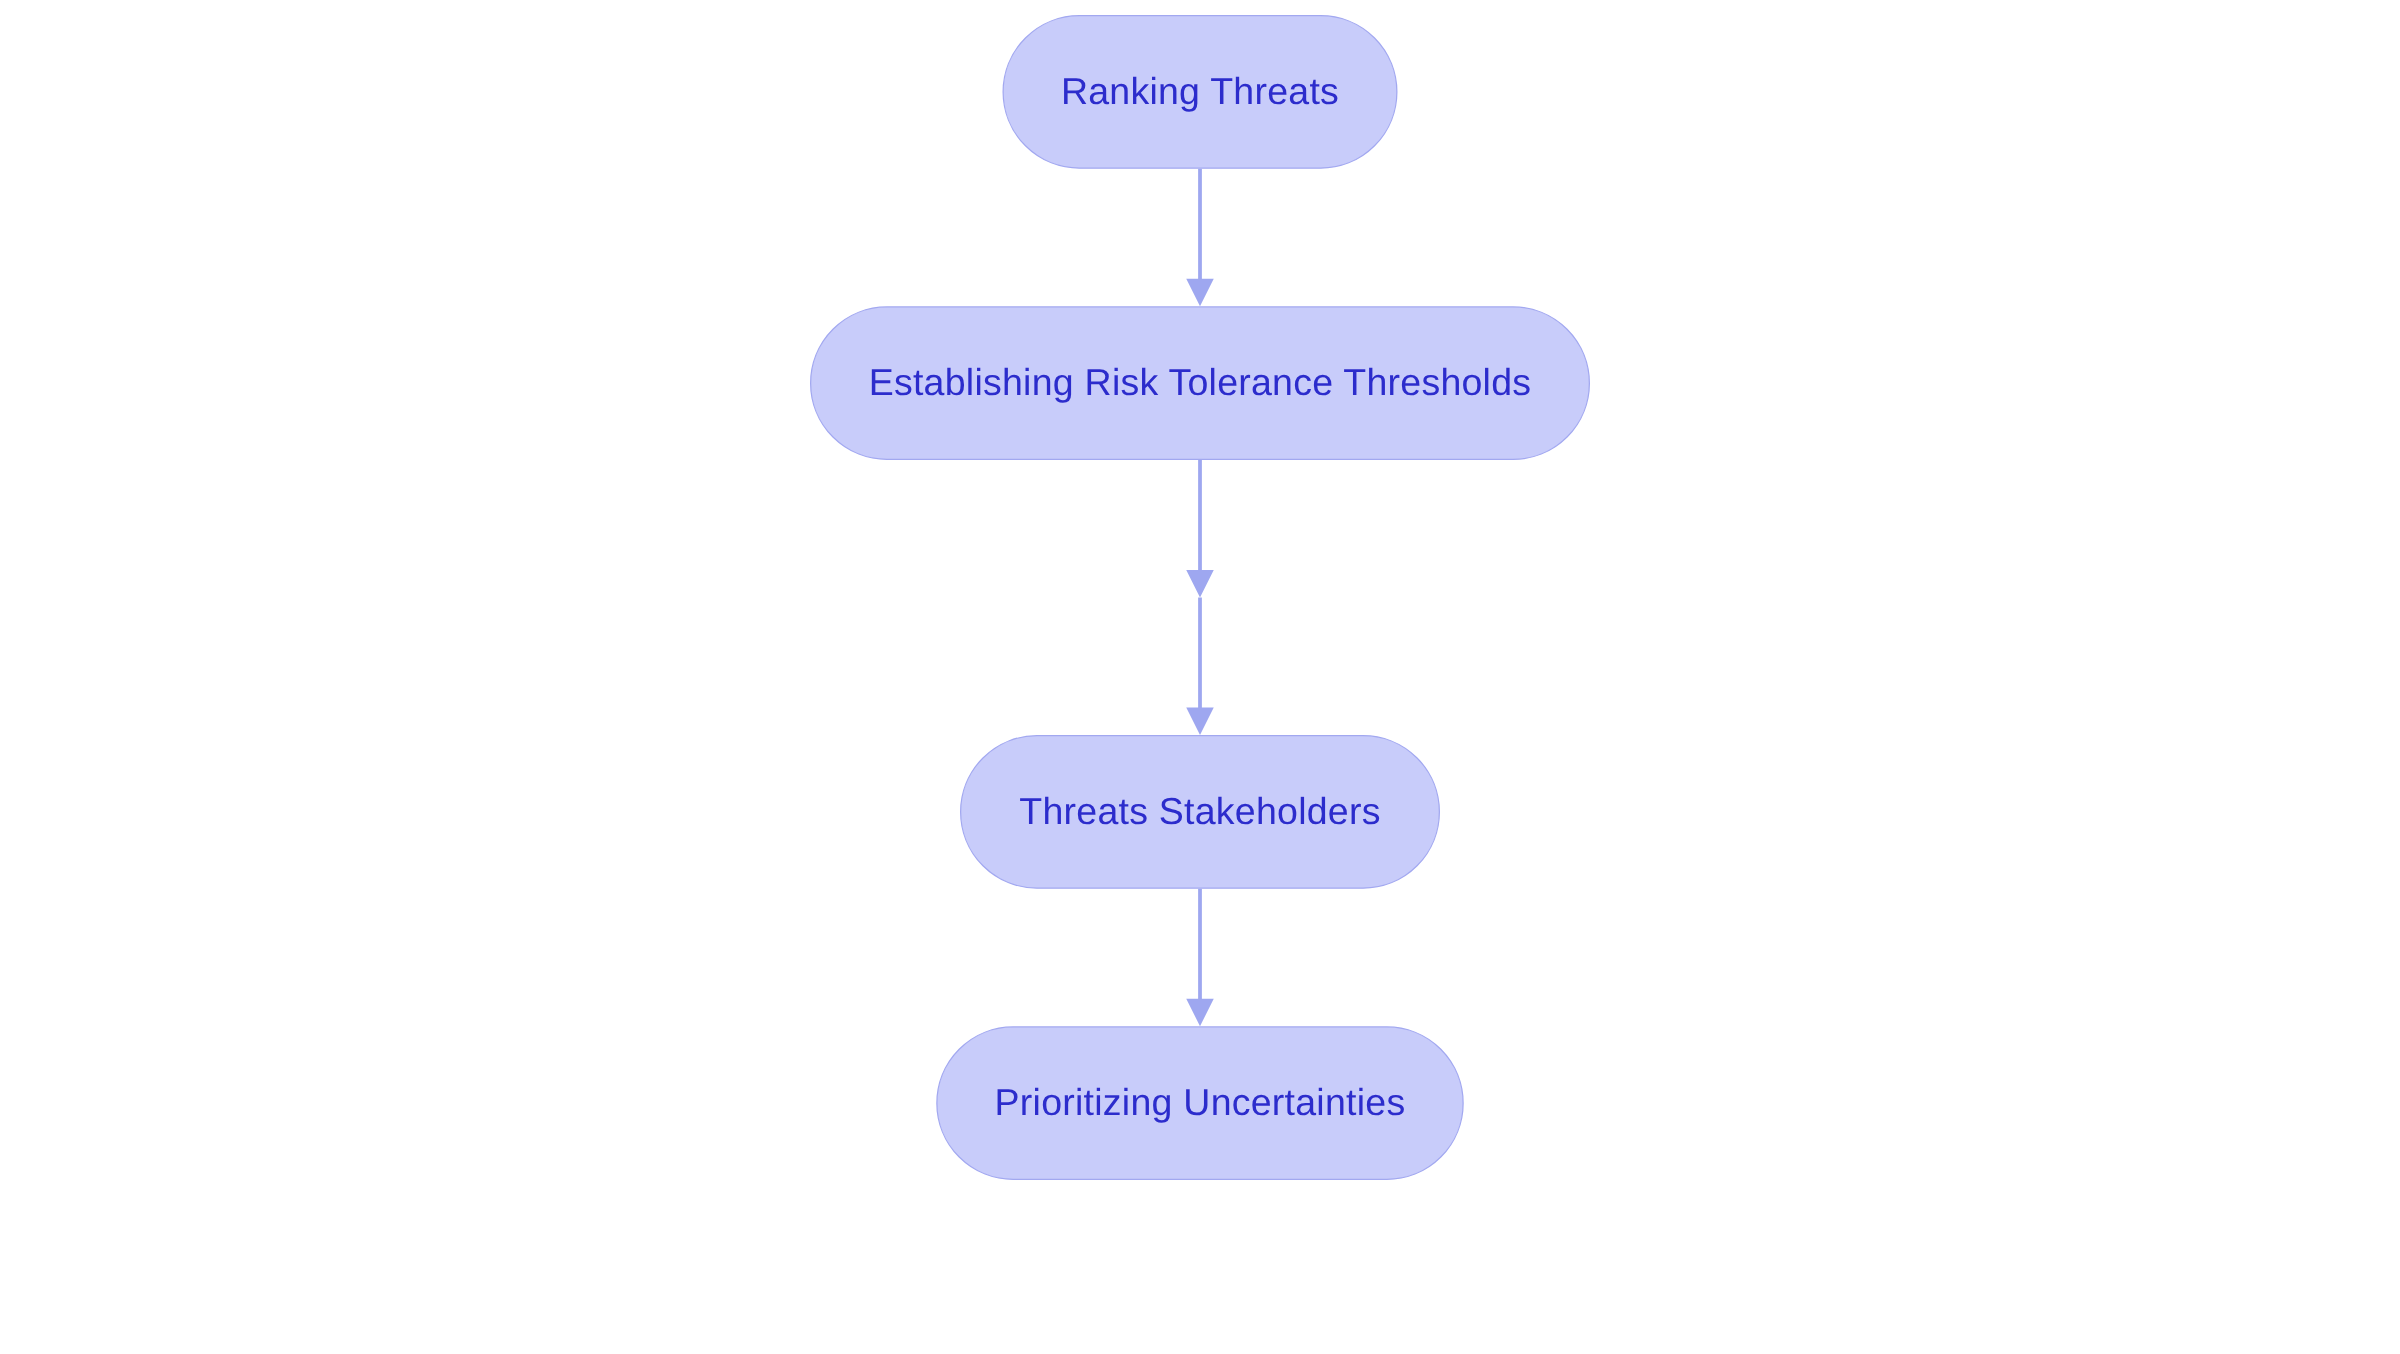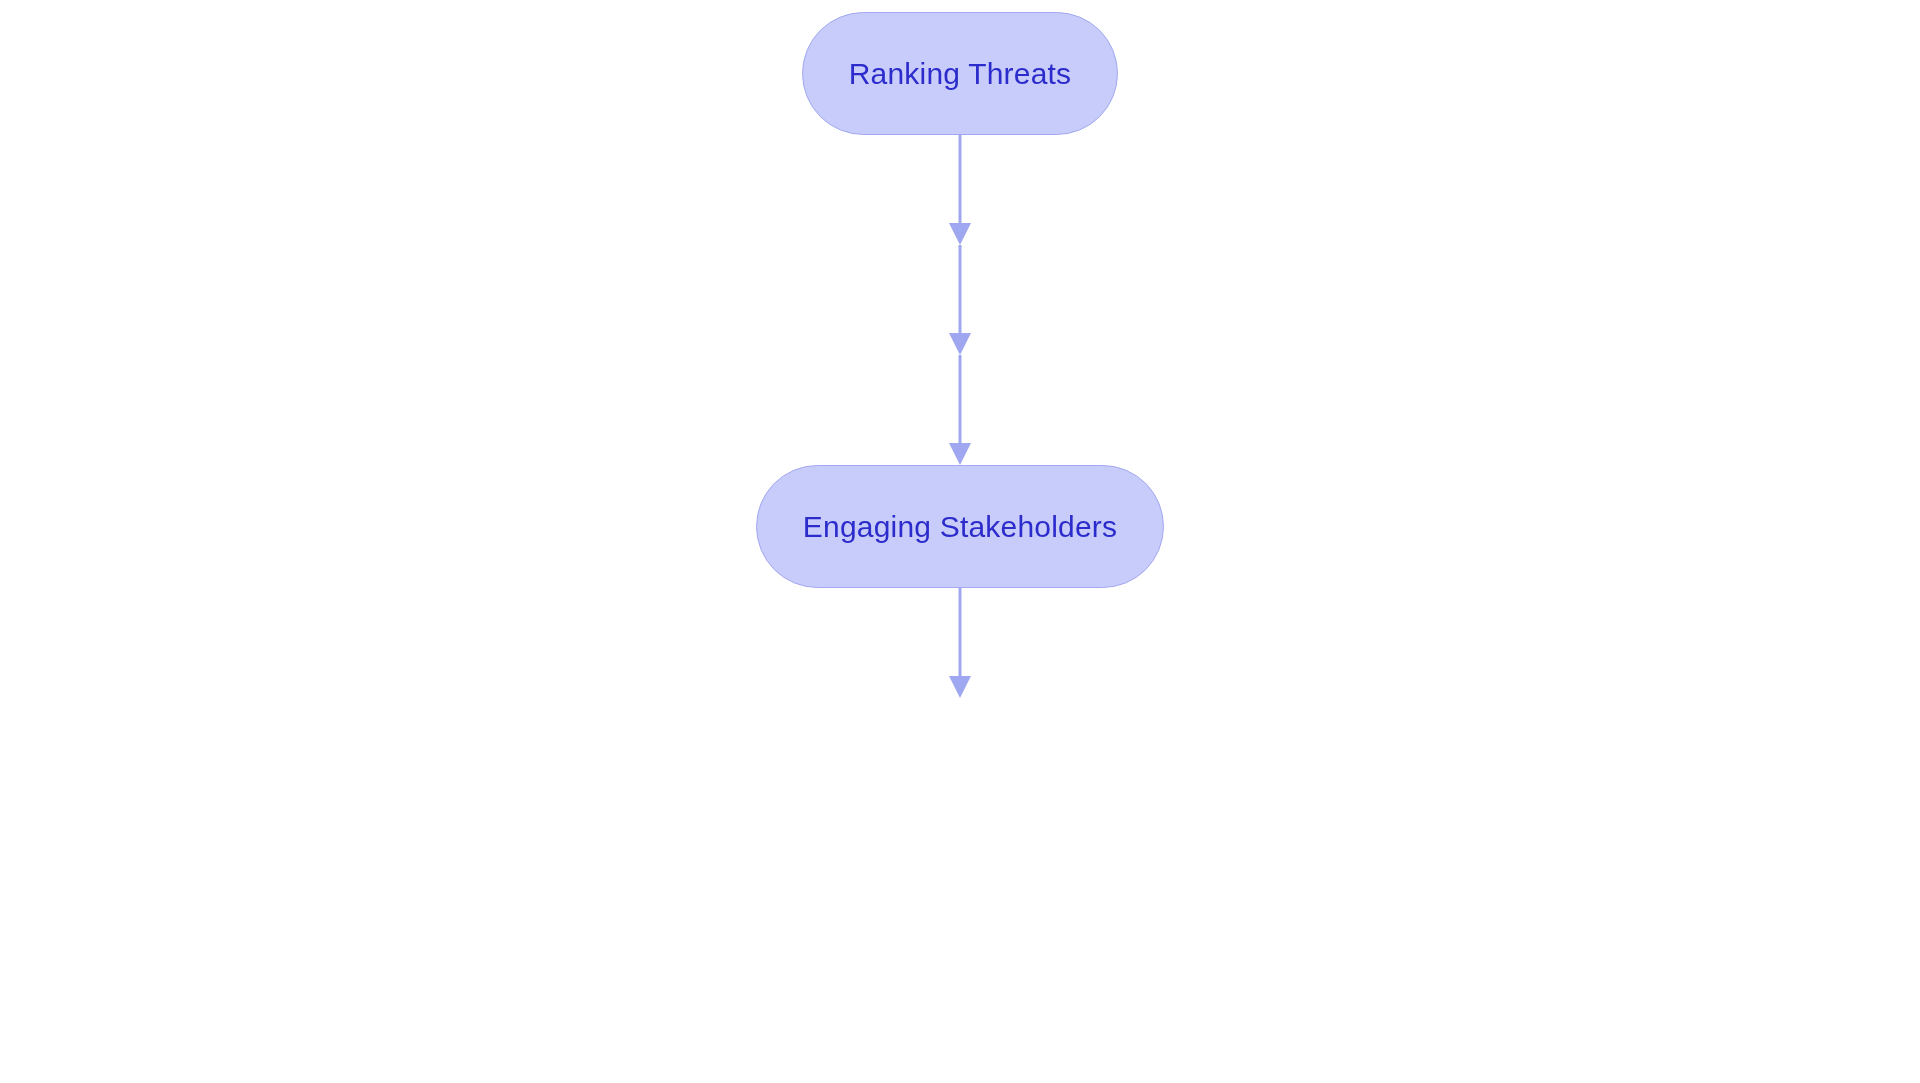--- a/index.html
+++ b/index.html
@@ -82,35 +82,41 @@
 
   <div class="flow-node">
     <span>Ranking Threats</span>
   </div>
 
   <div class="flow-connector">
     <span class="conn-line"></span>
     <span class="conn-head"></span>
   </div>
 
+  <div class="flow-node">
+    <span>Establishing Risk Tolerance Thresholds</span>
+  </div>
 
   <div class="flow-connector">
     <span class="conn-line"></span>
     <span class="conn-head"></span>
   </div>
 
 
   <div class="flow-connector">
     <span class="conn-line"></span>
     <span class="conn-head"></span>
   </div>
 
   <div class="flow-node">
-    <span>Engaging Stakeholders</span>
+    <span>Threats Stakeholders</span>
   </div>
 
   <div class="flow-connector">
     <span class="conn-line"></span>
     <span class="conn-head"></span>
   </div>
 
+  <div class="flow-node">
+    <span>Prioritizing Uncertainties</span>
+  </div>
 
 </div>
 
 </body></html>

